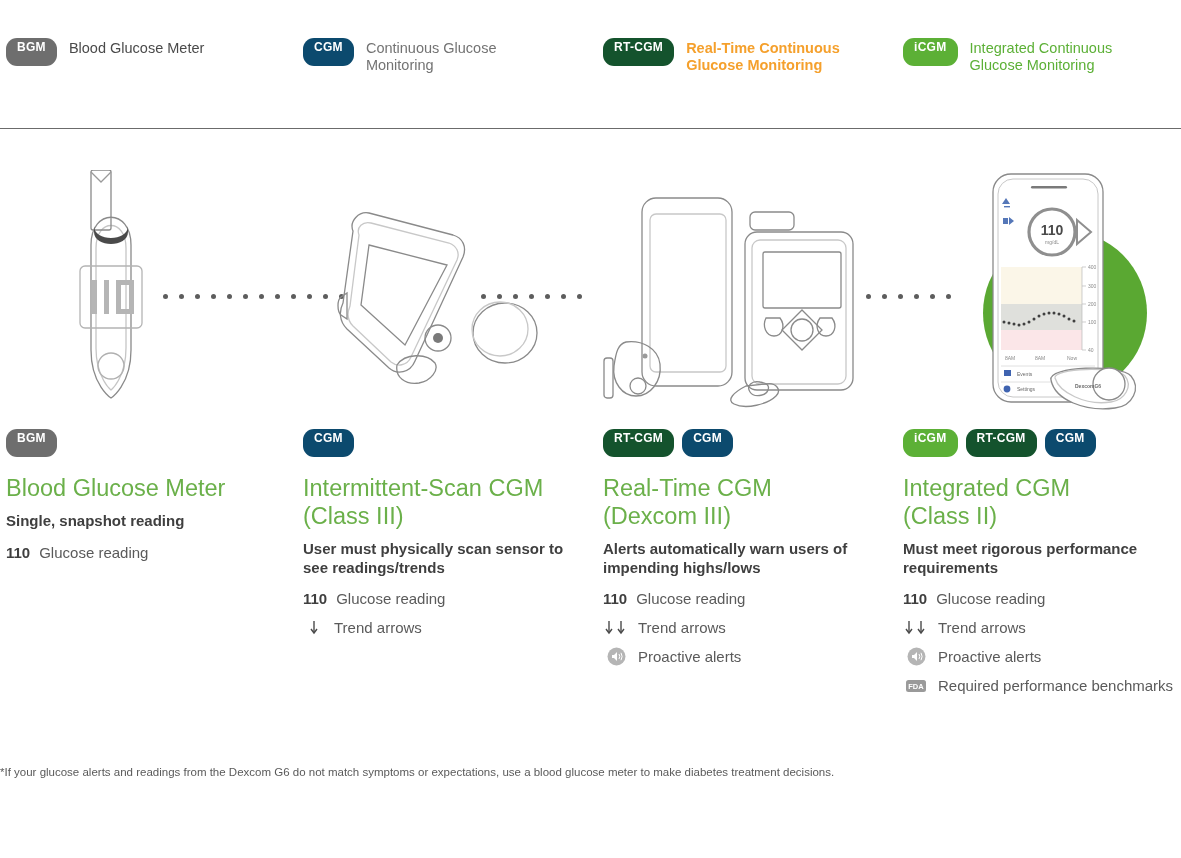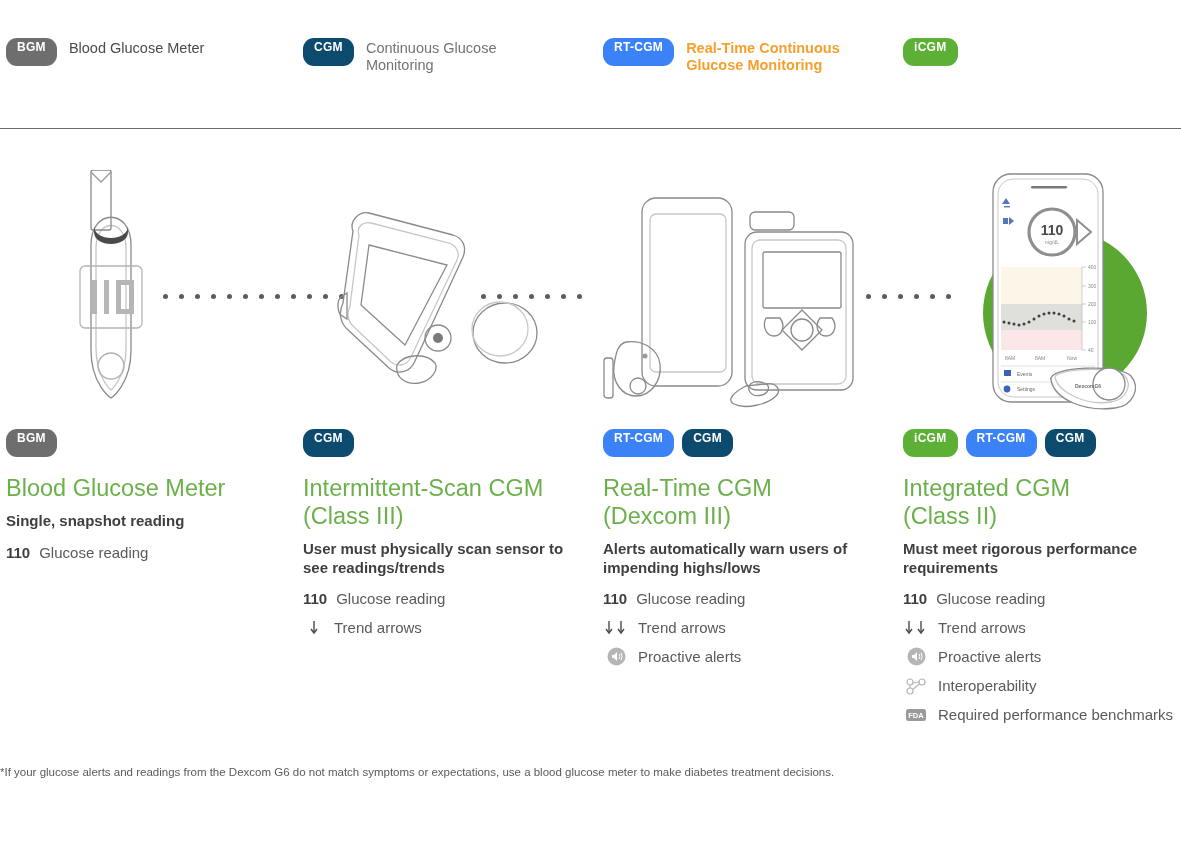--- a/index.html
+++ b/index.html
@@ -10,21 +10,21 @@
   }
   .legend{position:absolute;left:0;top:0;width:1181px;height:100px;}
   .legend-item{position:absolute;display:flex;align-items:flex-start;gap:12px;}
   .badge{
     display:inline-block;border-radius:11px;color:#ffffff;
     font-size:12px;font-weight:bold;letter-spacing:.3px;
     padding:3px 11px 12px 11px;line-height:1.05;white-space:nowrap;
   }
   .badge.bgm{background:#6e6e6e;}
   .badge.cgm{background:#0c4a6e;}
-  .badge.rtcgm{background:#3b82f6;}
+  .badge.rtcgm{background:#14532d;}
   .badge.icgm{background:#5cb036;}
   .legend-label{font-size:14.5px;line-height:17px;max-width:175px;padding-top:2px;}
   .legend-label.bgm{color:#4a4a4a;}
   .legend-label.cgm{color:#737373;}
   .legend-label.rtcgm{color:#f5a02c;font-weight:bold;}
   .legend-label.icgm{color:#5cb036;}
 
   .divider{position:absolute;left:0;top:128px;width:1181px;height:1px;background:#6b6b6b;}
 
   .art{position:absolute;left:0;top:150px;width:1181px;height:270px;}
@@ -60,20 +60,21 @@
     <span class="legend-label cgm">Continuous Glucose Monitoring</span>
   </div>
 
   <div class="legend-item" style="left:603px;top:38px;">
     <span class="badge rtcgm">RT-CGM</span>
     <span class="legend-label rtcgm">Real-Time Continuous Glucose Monitoring</span>
   </div>
 
   <div class="legend-item" style="left:903px;top:38px;">
     <span class="badge icgm">iCGM</span>
+    <span class="legend-label icgm">Integrated Continuous Glucose Monitoring</span>
   </div>
 </div>
 
 <div class="divider"></div>
 
 <div class="art">
 
   <div class="dots" style="left:163px;top:144px;width:190px;">
     <i style="left:0"></i>
       <i style="left:16px"></i>
@@ -352,35 +353,20 @@
           <g stroke="#ffffff" stroke-width="1" fill="none">
             <path d="M12 7 Q13.6 9.5 12 12"></path>
               <path d="M14 5.8 Q16.2 9.5 14 13.2"></path>
             </g>
         </svg>
       </span>
       <span>Proactive alerts</span>
     </div>
     <div class="feat">
       <span class="feat-ico" style="width:26px;">
-        <svg width="21" height="18" viewBox="0 0 21 18">
-            <g stroke="#b5b5b5" stroke-width="1.2" fill="none">
-          <circle cx="4" cy="5" r="3"></circle>
-              <circle cx="4" cy="14" r="3"></circle>
-          <circle cx="16" cy="5" r="3"></circle>
-          <line x1="6.5" y1="6" x2="13.5" y2="5"></line>
-              <line x1="4" y1="8" x2="4" y2="11"></line>
-          <line x1="6.5" y1="12.5" x2="13.5" y2="7"></line>
-            </g>
-          </svg>
-      </span>
-      <span>Interoperability</span>
-    </div>
-    <div class="feat">
-      <span class="feat-ico" style="width:26px;">
         <svg width="20" height="12" viewBox="0 0 20 12">
           <rect x="0" y="0" width="20" height="12" rx="2.5" fill="#9a9a9a"></rect>
           <text x="10" y="9" text-anchor="middle" font-family="Liberation Sans, sans-serif" font-size="7.5" font-weight="bold" fill="#ffffff">FDA</text>
         </svg>
       </span>
       <span>Required performance benchmarks</span>
     </div>
   </div>
 </div>
 

